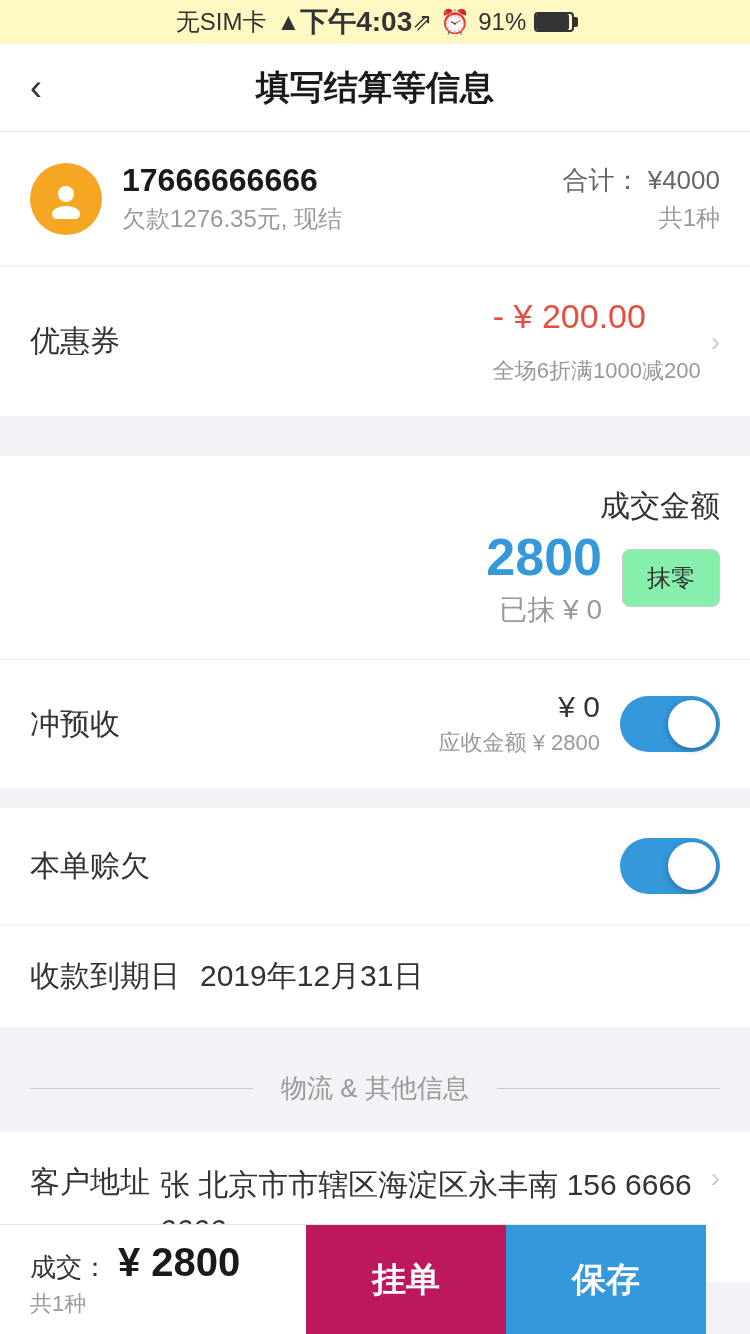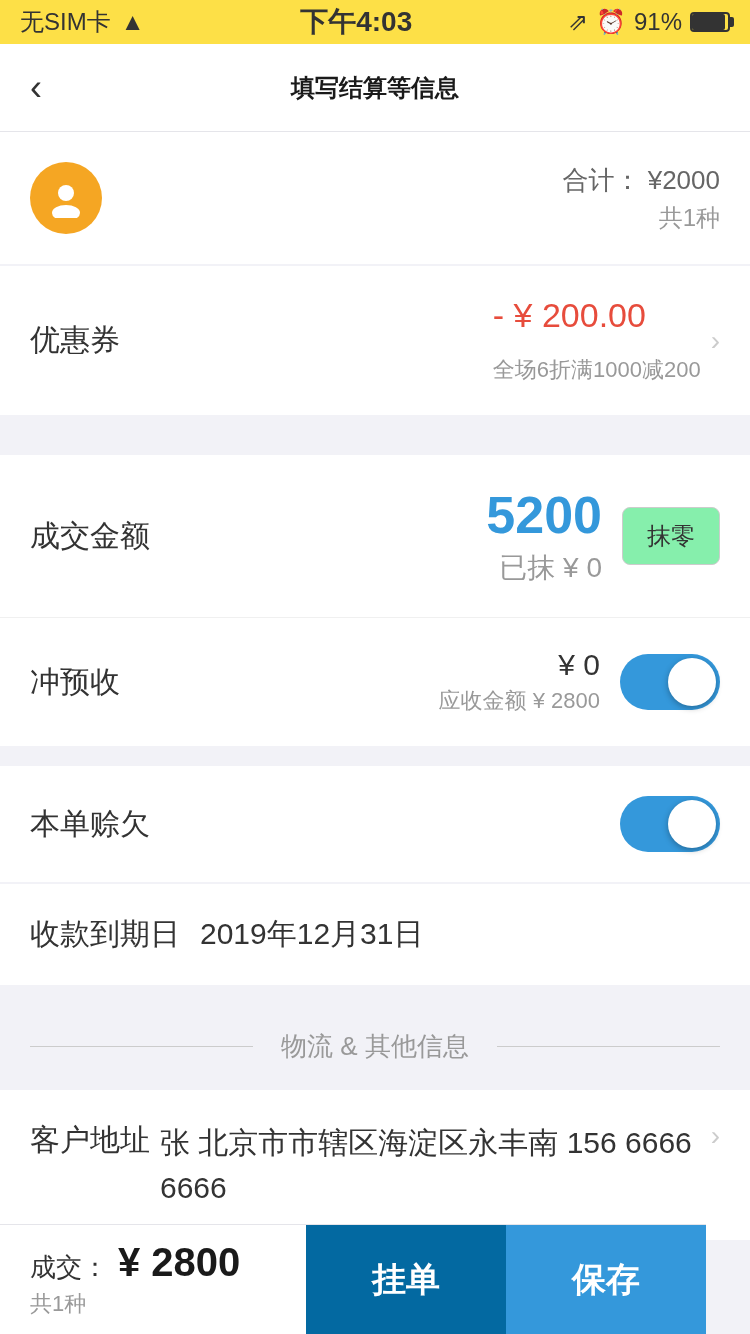--- a/index.html
+++ b/index.html
@@ -10,24 +10,24 @@
       font-family: -apple-system, "PingFang SC", "Helvetica Neue", sans-serif;
       background: #f2f2f7;
       font-size: 28px;
       color: #333;
       position: relative;
     }
 
     
     .status-bar {
       height: 44px;
-      background: #fde047;
-      display: flex;
-      align-items: center;
-      justify-content: space-between;
+      background: #fef9c3;
+      display: flex;
+      align-items: center;
+      justify-content: center;
       padding: 0 20px;
       font-size: 24px;
       font-weight: 500;
     }
     .status-left { display: flex; align-items: center; gap: 10px; }
     .status-center { font-size: 28px; font-weight: 600; }
     .status-right { display: flex; align-items: center; gap: 8px; font-size: 24px; }
     .battery-icon {
       width: 40px; height: 20px; border: 2px solid #333; border-radius: 4px; position: relative; display: inline-block;
     }
@@ -53,21 +53,21 @@
     .nav-back {
       font-size: 36px;
       color: #333;
       cursor: pointer;
       width: 60px;
     }
     .nav-title {
       position: absolute;
       left: 50%;
       transform: translateX(-50%);
-      font-size: 24px;
+      font-size: 34px;
       font-weight: 600;
       color: #1a1a1a;
     }
 
     
     .content {
       padding-bottom: 120px;
     }
 
     
@@ -161,23 +161,24 @@
     
     .form-section {
       background: #fff;
       margin-bottom: 0;
     }
 
     
     .amount-row {
       padding: 30px;
       display: flex;
-      align-items: center;
+      align-items: flex-end;
       justify-content: space-between;
       border-bottom: 1px solid #f0f0f0;
+      flex-direction: column;
     }
     .row-label {
       font-size: 30px;
       color: #333;
     }
     .amount-right {
       display: flex;
       align-items: center;
       gap: 20px;
     }
@@ -347,21 +348,21 @@
       color: #1a1a1a;
     }
     .bottom-count {
       font-size: 22px;
       color: #999;
       margin-top: 4px;
     }
     .hang-btn {
       width: 200px;
       height: 110px;
-      background: #0369a1;
+      background: #be185d;
       display: flex;
       align-items: center;
       justify-content: center;
       font-size: 34px;
       color: #fff;
       font-weight: 600;
       cursor: pointer;
     }
     .save-btn {
       width: 200px;
@@ -406,25 +407,29 @@
 <div class="content">
 
   <div class="customer-card">
     <div class="customer-left">
       <div class="avatar">
         <svg width="40" height="40" viewBox="0 0 40 40" fill="none">
           <circle cx="20" cy="15" r="8" fill="white"></circle>
           <ellipse cx="20" cy="35" rx="14" ry="8" fill="white"></ellipse>
         </svg>
       </div>
+      <div>
+        <div class="customer-name">17666666666</div>
+        <div class="customer-sub">欠款1276.35元, 现结</div>
+      </div>
     </div>
     <div class="customer-right">
       <div class="total-label">
         <span>合计：</span>
-        <span>¥2000</span>
+        <span>¥4000</span>
       </div>
       <div class="total-count">共1种</div>
     </div>
   </div>
 
   <div class="coupon-row">
     <div class="coupon-label">优惠券</div>
     <div class="coupon-right">
       <div>
         <div class="coupon-amount">- ¥ 200.00</div>
@@ -434,21 +439,21 @@
     </div>
   </div>
 
   <div class="section-divider"></div>
 
   <div class="form-section">
     <div class="amount-row">
       <div class="row-label">成交金额</div>
       <div class="amount-right">
         <div class="amount-col">
-          <div class="amount-value">5200</div>
+          <div class="amount-value">2800</div>
           <div class="amount-sub">已抹  ¥ 0</div>
         </div>
         <button class="round-btn">抹零</button>
       </div>
     </div>
 
     <div class="pre-receive-row">
       <div class="row-label">冲预收</div>
       <div class="pre-receive-right">
         <div class="pre-receive-col">

